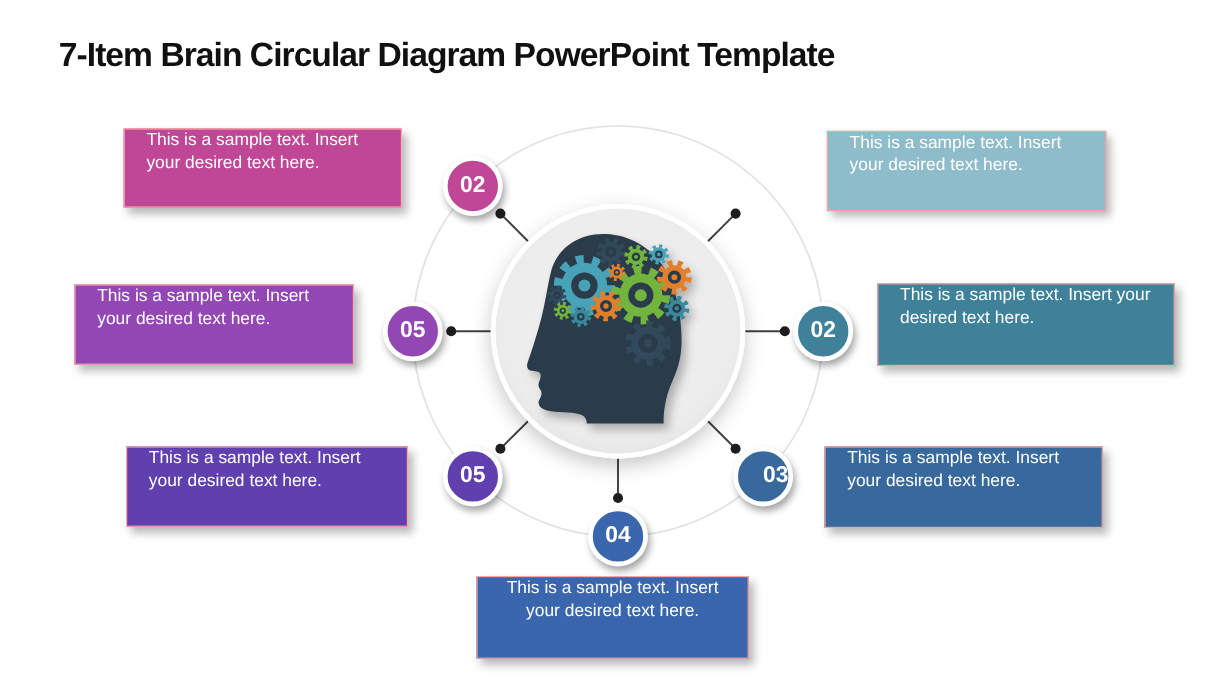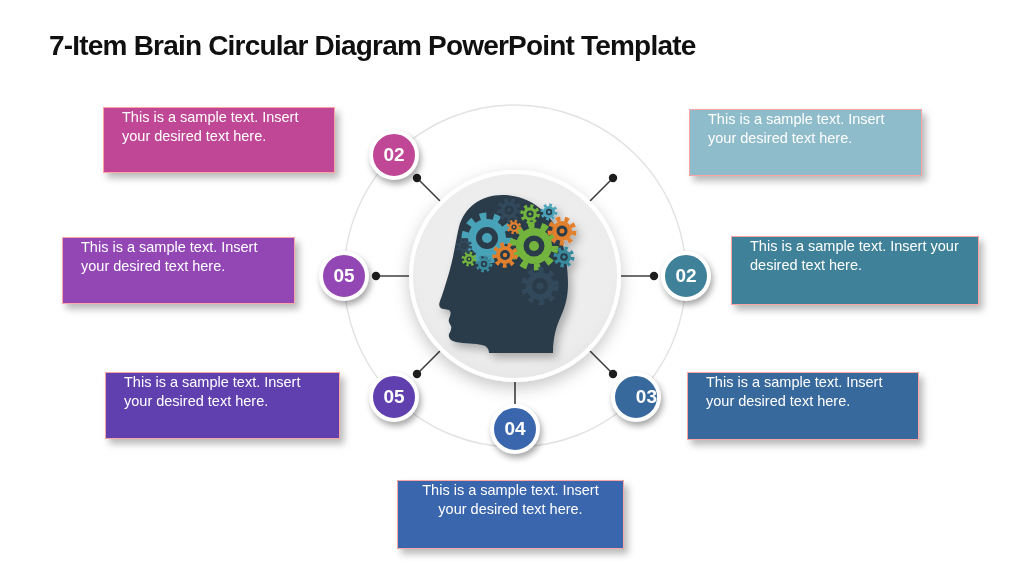--- a/index.html
+++ b/index.html
@@ -43,21 +43,21 @@
     width:50px;height:50px;border-radius:50%;
     background:var(--c,#888);
     border:4px solid #ffffff;
     box-shadow:2px 4px 6px rgba(0,0,0,0.35);
     display:flex;align-items:center;justify-content:center;
     color:#ffffff;font-size:19px;font-weight:700;
   }
   .badge-1{left:611px;top:130px;}
   .badge-2{left:661px;top:251px;justify-content:center;}
   .badge-3{left:611px;top:372px;justify-content:flex-end;}
-  .badge-4{left:490px;top:404px;}
+  .badge-4{left:490px;top:422px;}
   .badge-5{left:369px;top:372px;align-items:center;}
   .badge-6{left:319px;top:251px;}
   .badge-7{left:369px;top:130px;}
 </style>
 </head>
 <body>
 
 <div class="slide">
 
   <h1 class="title">7-Item Brain Circular Diagram PowerPoint Template</h1>

